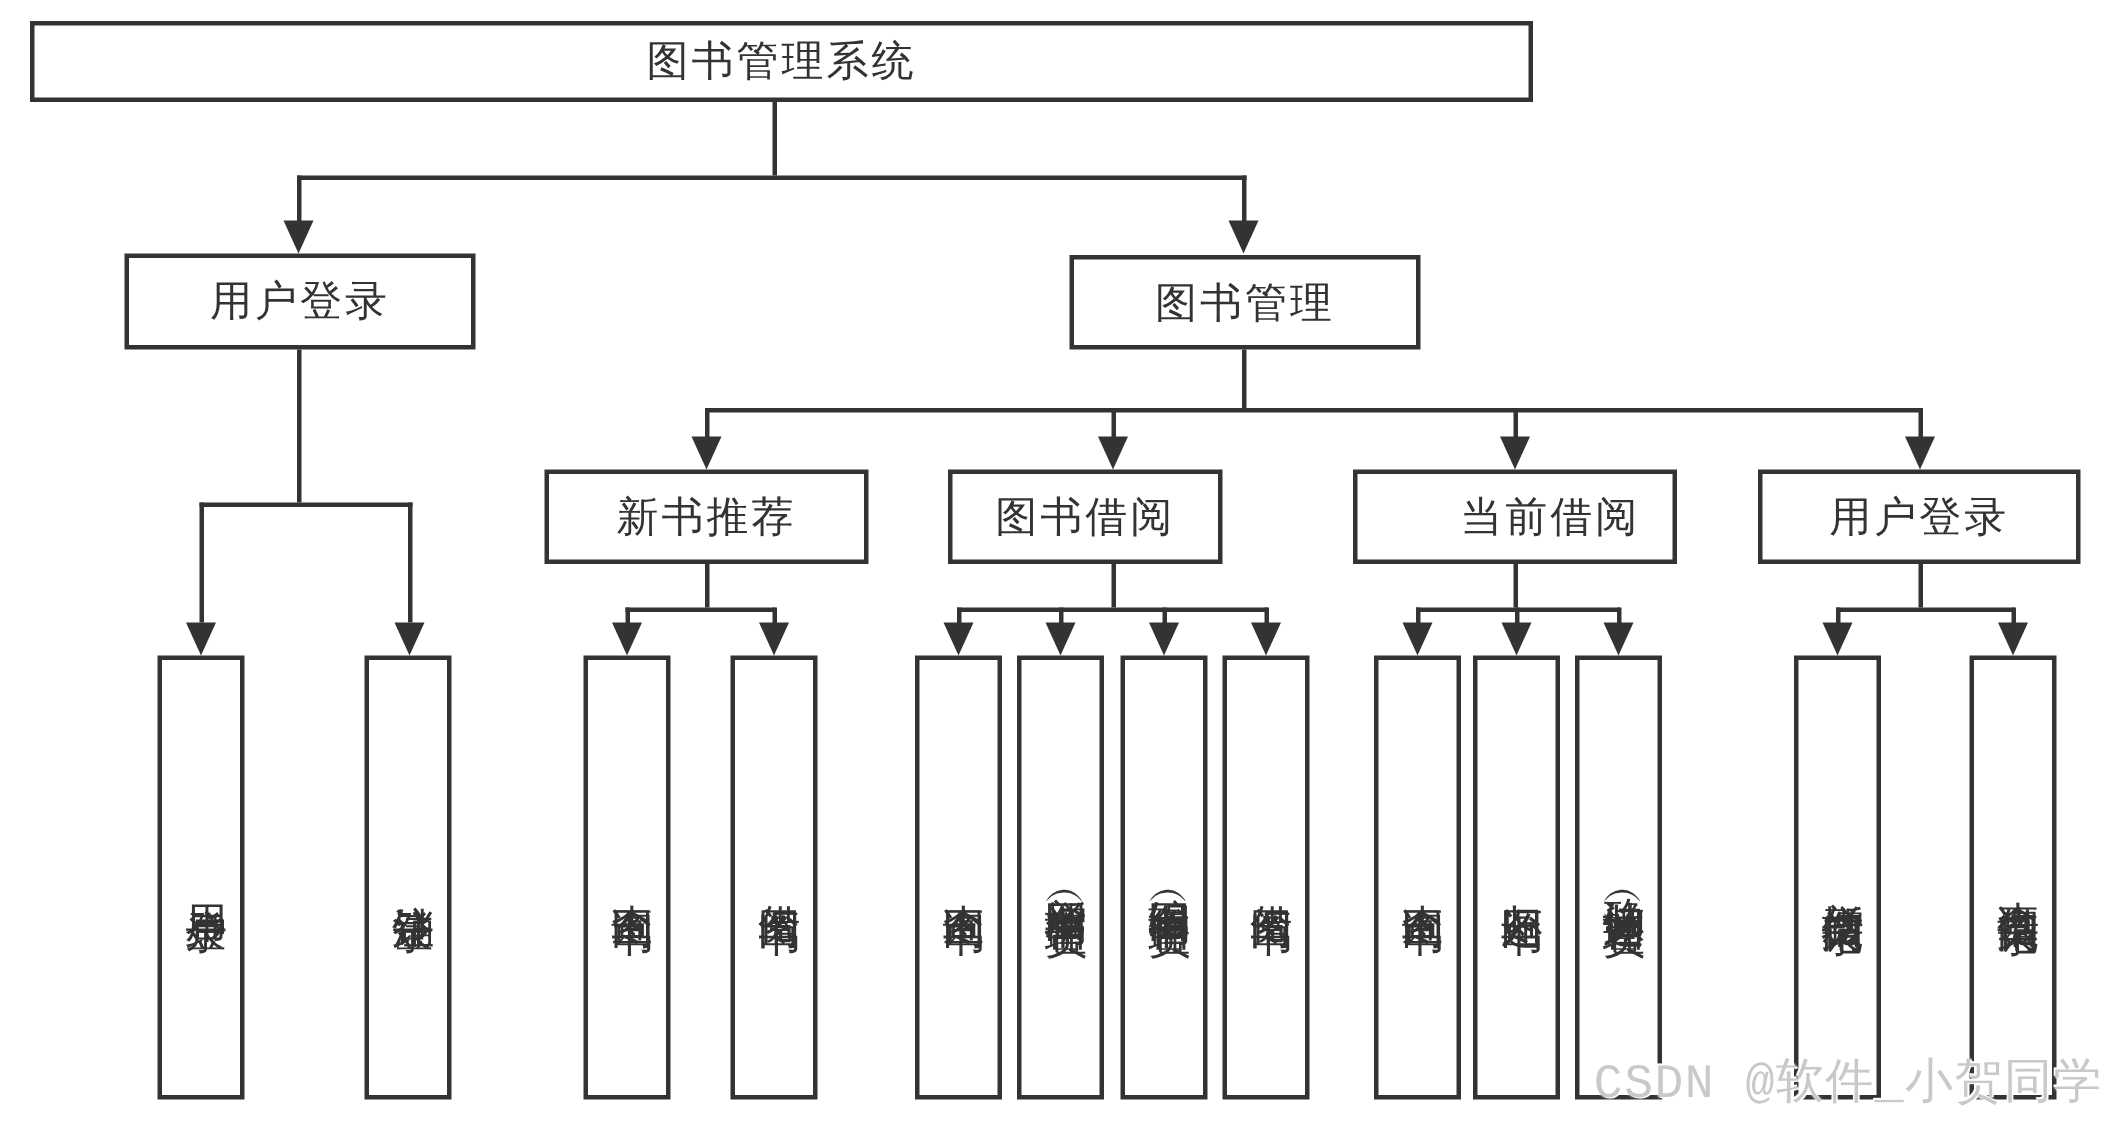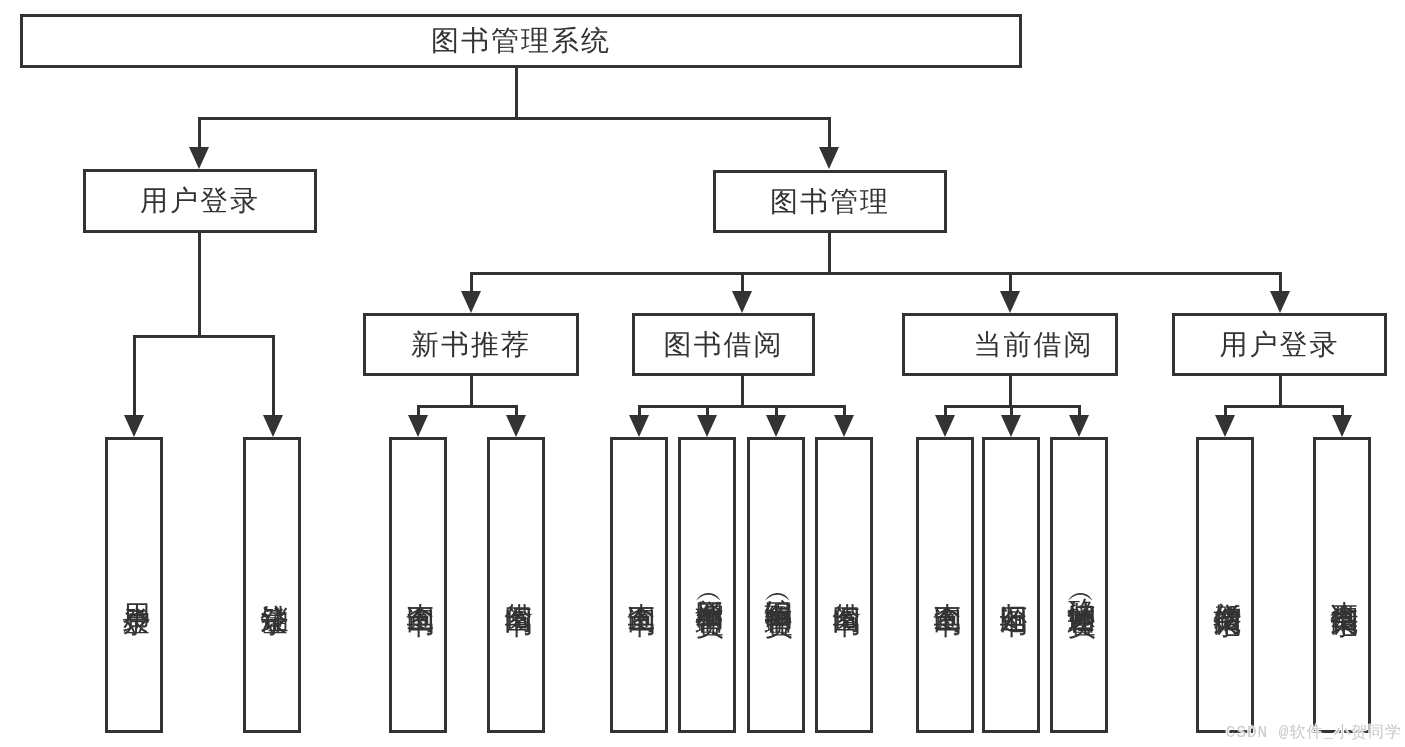--- a/index.html
+++ b/index.html
@@ -47,21 +47,21 @@
   .vl{position:absolute;width:3px;background:var(--line);}
   .ah{
     position:absolute;width:0;height:0;
     border-left:10px solid transparent;
     border-right:10px solid transparent;
     border-top:22px solid var(--line);
   }
   #watermark{
     position:absolute;
     right:3px;bottom:4px;
-    font-size:16px;
+    font-size:32px;
     color:var(--watermark);
     text-shadow:0 0 2px #ffffff,1px 1px 0 #ffffff,-1px -1px 0 #ffffff;
     z-index:5;
     letter-spacing:1px;
     white-space:nowrap;
   }
 </style>
 </head>
 <body>
 

